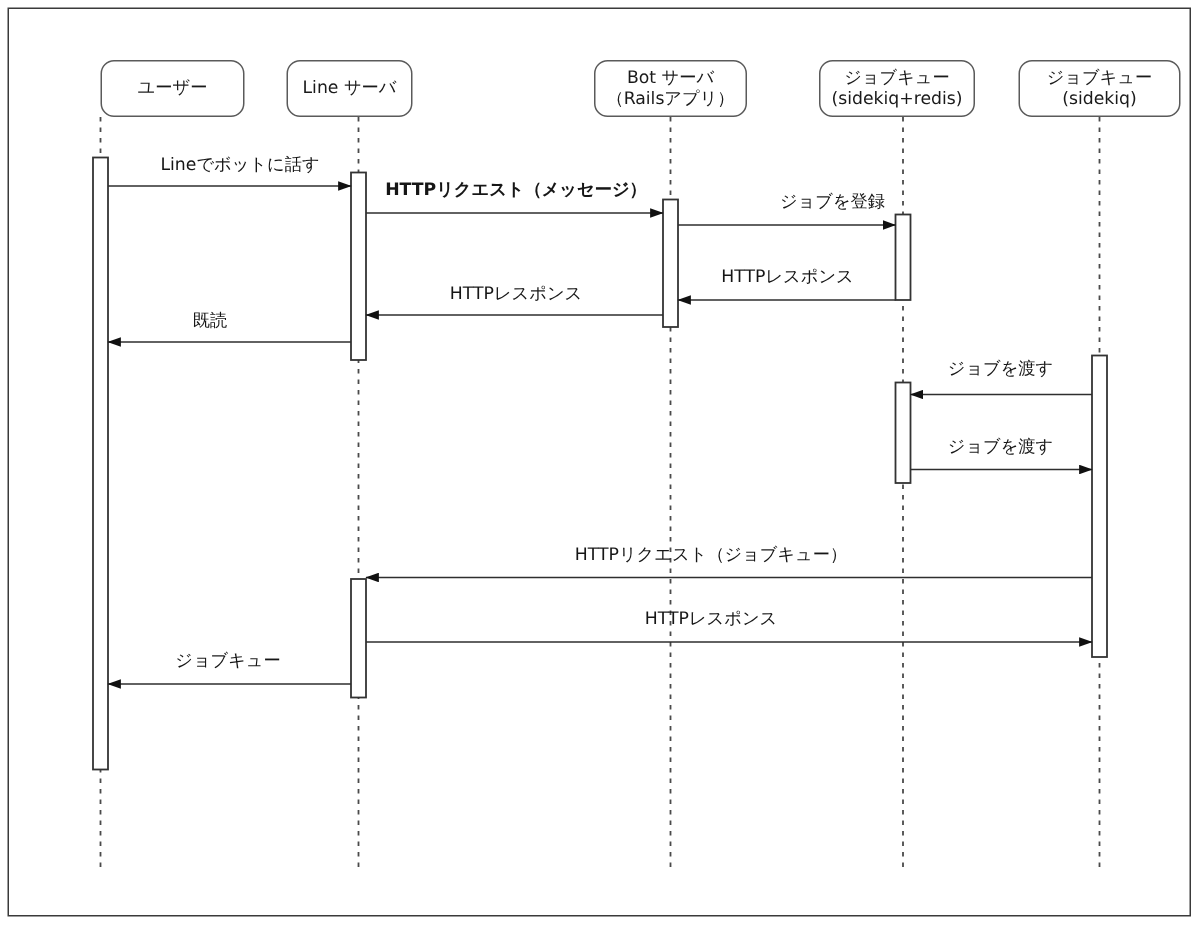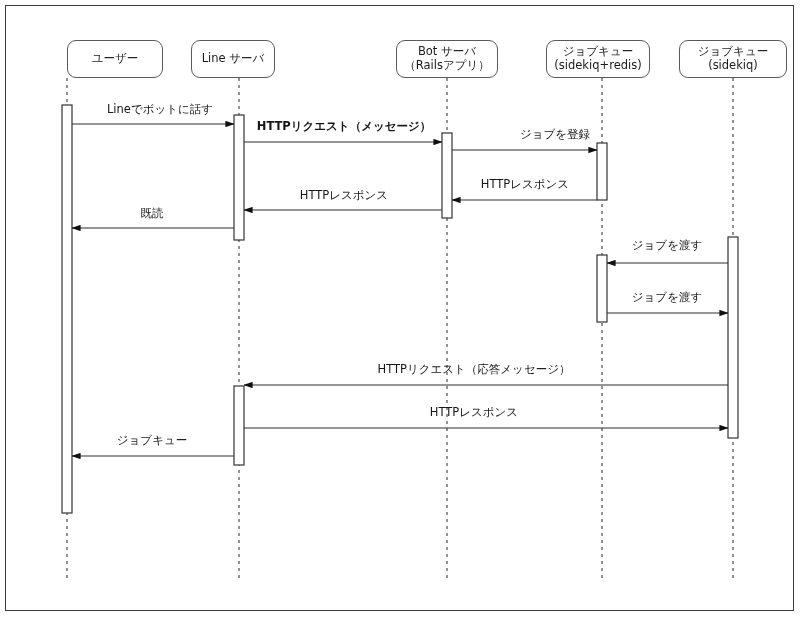--- a/index.html
+++ b/index.html
@@ -121,20 +121,20 @@
         <div>ジョブキュー</div>
         <div class="sub">(sidekiq)</div>
       </div>
     </div>
   <div id="labels">
       <div class="msg-label" style="left: 160px; top: 117px; text-align: center;">Lineでボットに話す</div>
       <div class="msg-label" style="left: 344px; top: 134px; font-weight: bold;">HTTPリクエスト（メッセージ）</div>
       <div class="msg-label" style="left: 525px; top: 142px; margin-left: 30px;">ジョブを登録</div>
       <div class="msg-label" style="left: 525px; top: 192px;">HTTPレスポンス</div>
       <div class="msg-label" style="left: 344px; top: 203px;">HTTPレスポンス</div>
-      <div class="msg-label" style="left: 152px; top: 221px;">既読</div>
+      <div class="msg-label" style="left: 140px; top: 221px;">既読</div>
       <div class="msg-label" style="left: 667px; top: 253px;">ジョブを渡す</div>
       <div class="msg-label" style="left: 667px; top: 305px;">ジョブを渡す</div>
-      <div class="msg-label" style="left: 474px; top: 377px;">HTTPリクエスト（応答メッセージ）</div>
+      <div class="msg-label" style="left: 474px; top: 377px;">HTTPリクエスト（ジョブキュー）</div>
       <div class="msg-label" style="left: 474px; top: 420px;">HTTPレスポンス</div>
       <div class="msg-label" style="left: 152px; top: 448px;">ジョブキュー</div>
     </div>
 </div>
 
 </body></html>

